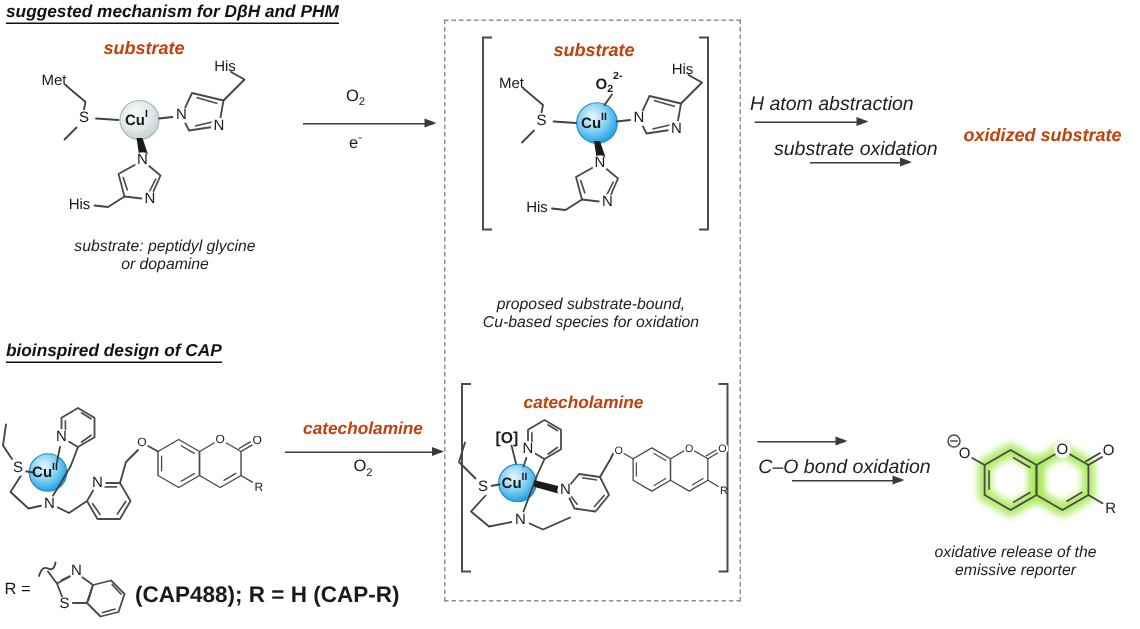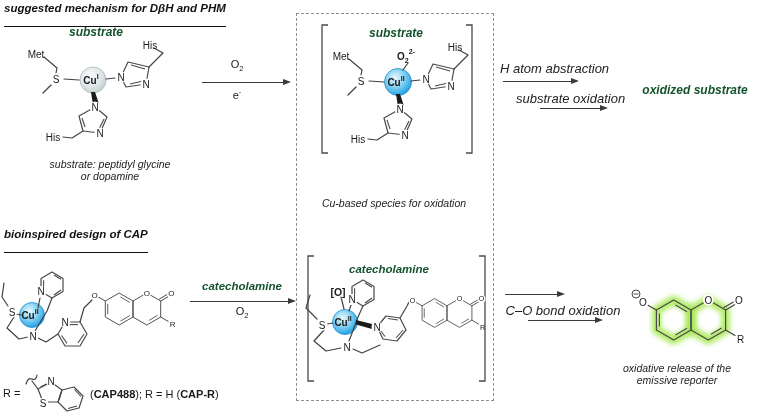--- a/index.html
+++ b/index.html
@@ -1,21 +1,21 @@
 <!DOCTYPE html>
 <html><head>
 <meta charset="utf-8">
 <style>
   html,body{margin:0;padding:0;background:#fff;}
   #fig{position:relative;width:760px;height:419px;background:#fff;overflow:hidden;
        font-family:"Liberation Sans",sans-serif;color:#1a1a1a;}
   .abs{position:absolute;}
   .heading{font-size:11.5px;font-weight:bold;font-style:italic;color:#111;
-           border-bottom:1.4px solid #111;padding-bottom:12px;white-space:nowrap;}
-  .green{color:#14532d;font-weight:bold;font-style:italic;}
+           border-bottom:1.4px solid #111;padding-bottom:1px;white-space:nowrap;}
+  .green{color:#c2410c;font-weight:bold;font-style:italic;}
   .glabel{font-size:12px;text-align:center;white-space:nowrap;}
   .caption{font-style:italic;font-size:10.5px;line-height:12px;text-align:center;color:#222;white-space:nowrap;}
   .steplab{font-style:italic;font-size:13px;color:#222;white-space:nowrap;}
   .chemlab{font-size:11px;color:#1a1a1a;text-align:center;white-space:nowrap;}
   .rxn-arrow{position:absolute;height:0;border-top:1.4px solid #3a3a3a;}
   .rxn-arrow::after{content:"";position:absolute;right:-2px;top:-4.1px;width:0;height:0;
       border-left:8px solid #3a3a3a;border-top:3.8px solid transparent;border-bottom:3.8px solid transparent;}
   .dashed-box{position:absolute;border:1px dashed #8f8f8f;}
   svg{position:absolute;overflow:visible;}
   svg text{font-family:"Liberation Sans",sans-serif;fill:#1a1a1a;}
@@ -137,20 +137,21 @@
     <path class="brak" d="M25,7 L19,7 L19,135 L25,135"></path>
     <path class="brak" d="M163,7 L169,7 L169,135 L163,135"></path>
     <circle cx="95" cy="64" r="13.5" fill="url(#gradBlue)" stroke="#1d8fd1" stroke-width="0.8"></circle>
     <path class="bond" d="M100,52 L105,45"></path>
     <use href="#cu-core" x="95" y="64"></use>
     <text class="cu" x="93" y="64" dominant-baseline="central"><tspan>Cu</tspan><tspan dy="-4" font-size="7">II</tspan></text>
     <text x="103" y="38" font-size="10" font-weight="bold" text-anchor="middle" dominant-baseline="central"><tspan>O</tspan><tspan dy="3.5" font-size="7">2</tspan><tspan dy="-9" font-size="7">2-</tspan></text>
   </svg>
 
   <div class="abs caption" style="left:299px;top:197px;width:190px;">
+    <div>proposed substrate-bound,</div>
     <div>Cu-based species for oxidation</div>
   </div>
 
   <div class="abs steplab" style="left:500px;top:61px;">H atom abstraction</div>
   <div class="rxn-arrow" style="left:503px;top:81px;width:74px;"></div>
   <div class="abs steplab" style="left:516px;top:91px;">substrate oxidation</div>
   <div class="rxn-arrow" style="left:540px;top:108px;width:66px;"></div>
 
   <div class="abs green glabel" style="left:630px;top:83px;width:130px;">oxidized substrate</div>
 
@@ -254,15 +255,15 @@
     <polygon class="ring" points="40,22 52,19 61,28 57,40 45,43 36,34"></polygon>
     <path class="dbl" d="M52.5,21.5 L59,28.5"></path>
       <path class="dbl" d="M55,38 L46,40.5"></path>
       <path class="dbl" d="M39,25 L37,32"></path>
     <circle class="mask" cx="29" cy="13" r="5.2"></circle>
     <circle class="mask" cx="21" cy="35" r="5.2"></circle>
     <text class="atxt" x="29" y="13" dominant-baseline="central">N</text>
     <text class="atxt" x="21" y="35" dominant-baseline="central">S</text>
   </svg>
 
-  <div class="abs chemlab" style="left:90px;top:388px;font-size:11px;"><span>(</span><b>CAP488</b><span>); R = H (</span><b>CAP-R</b><span>)</span></div>
+  <div class="abs chemlab" style="left:90px;top:388px;font-size:15px;font-weight:bold;"><span>(</span><b>CAP488</b><span>); R = H (</span><b>CAP-R</b><span>)</span></div>
 
 </div>
 
 </body></html>

